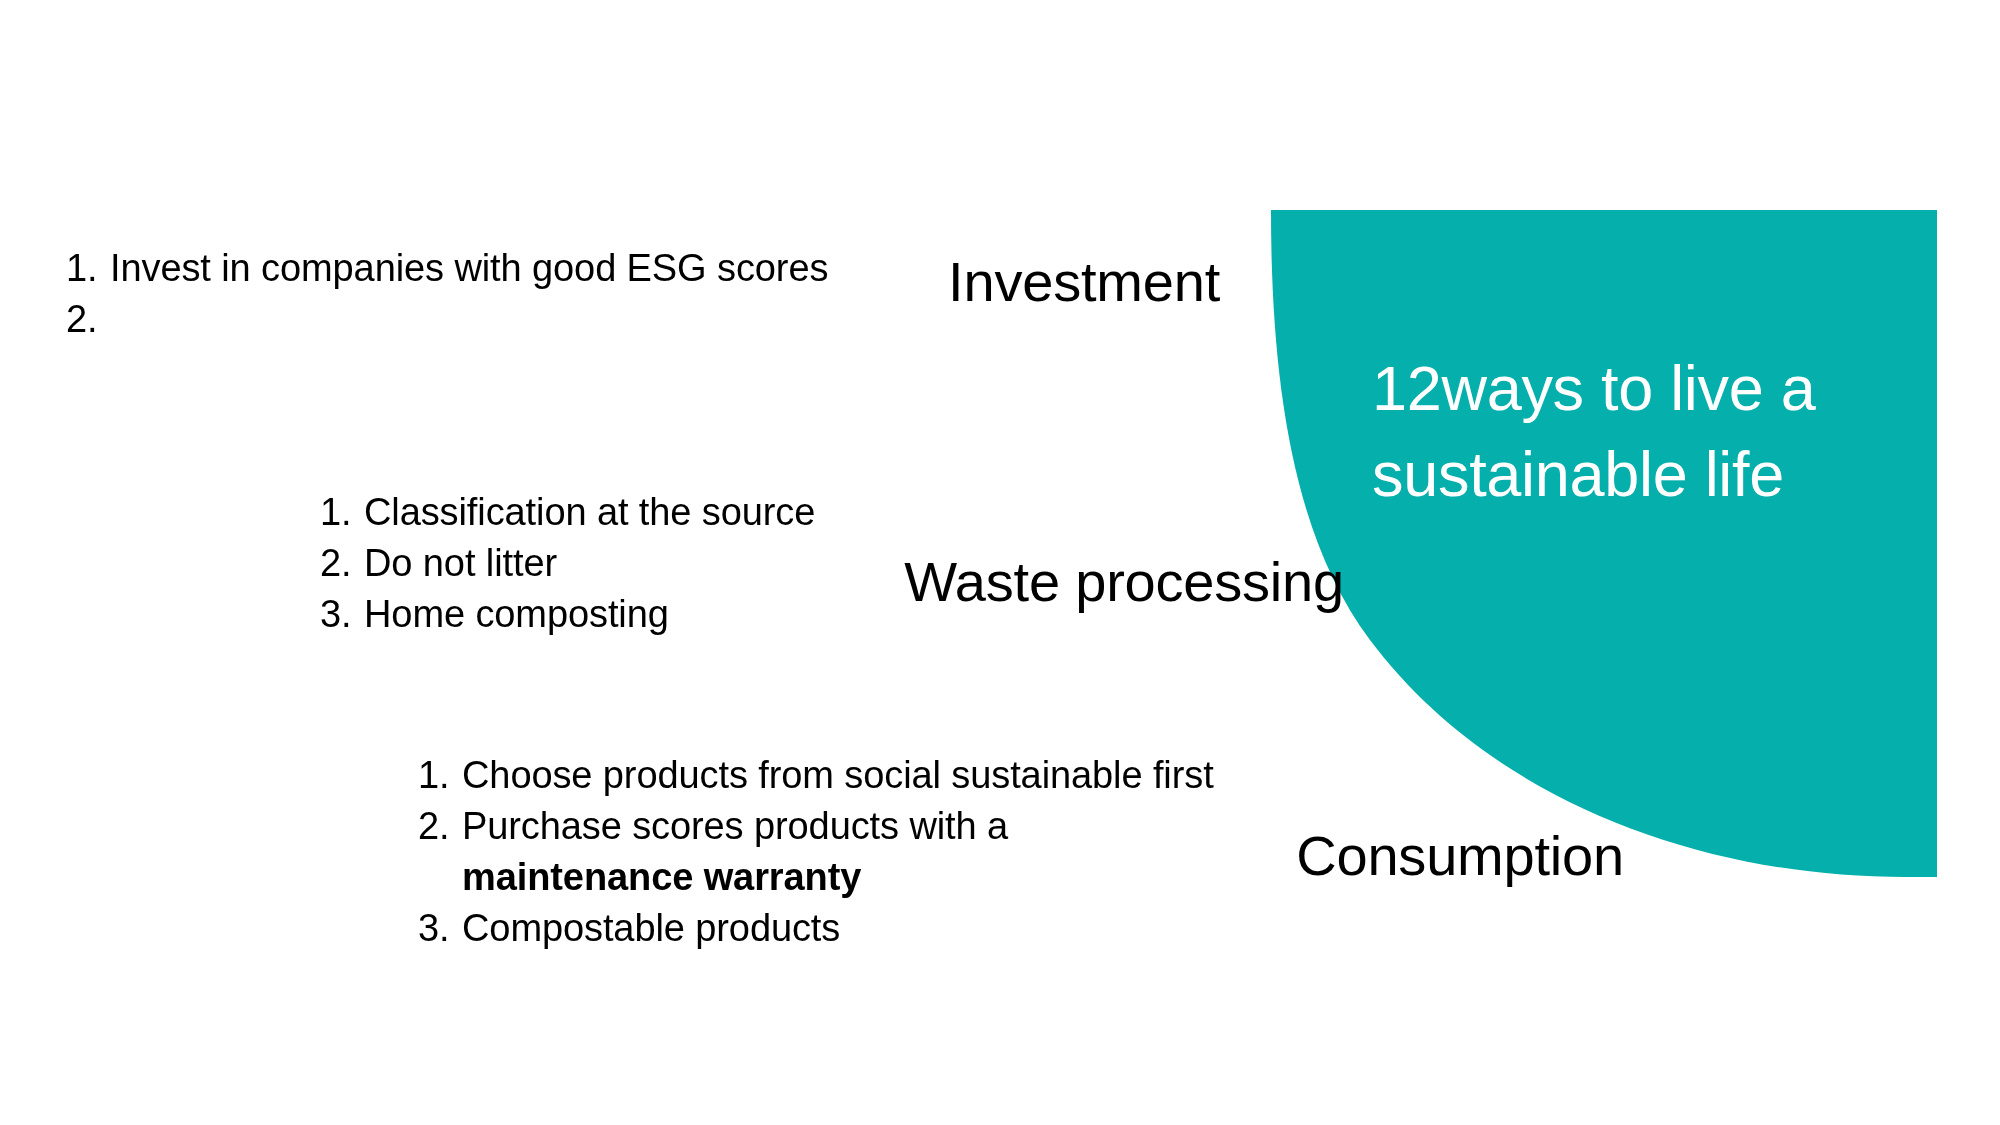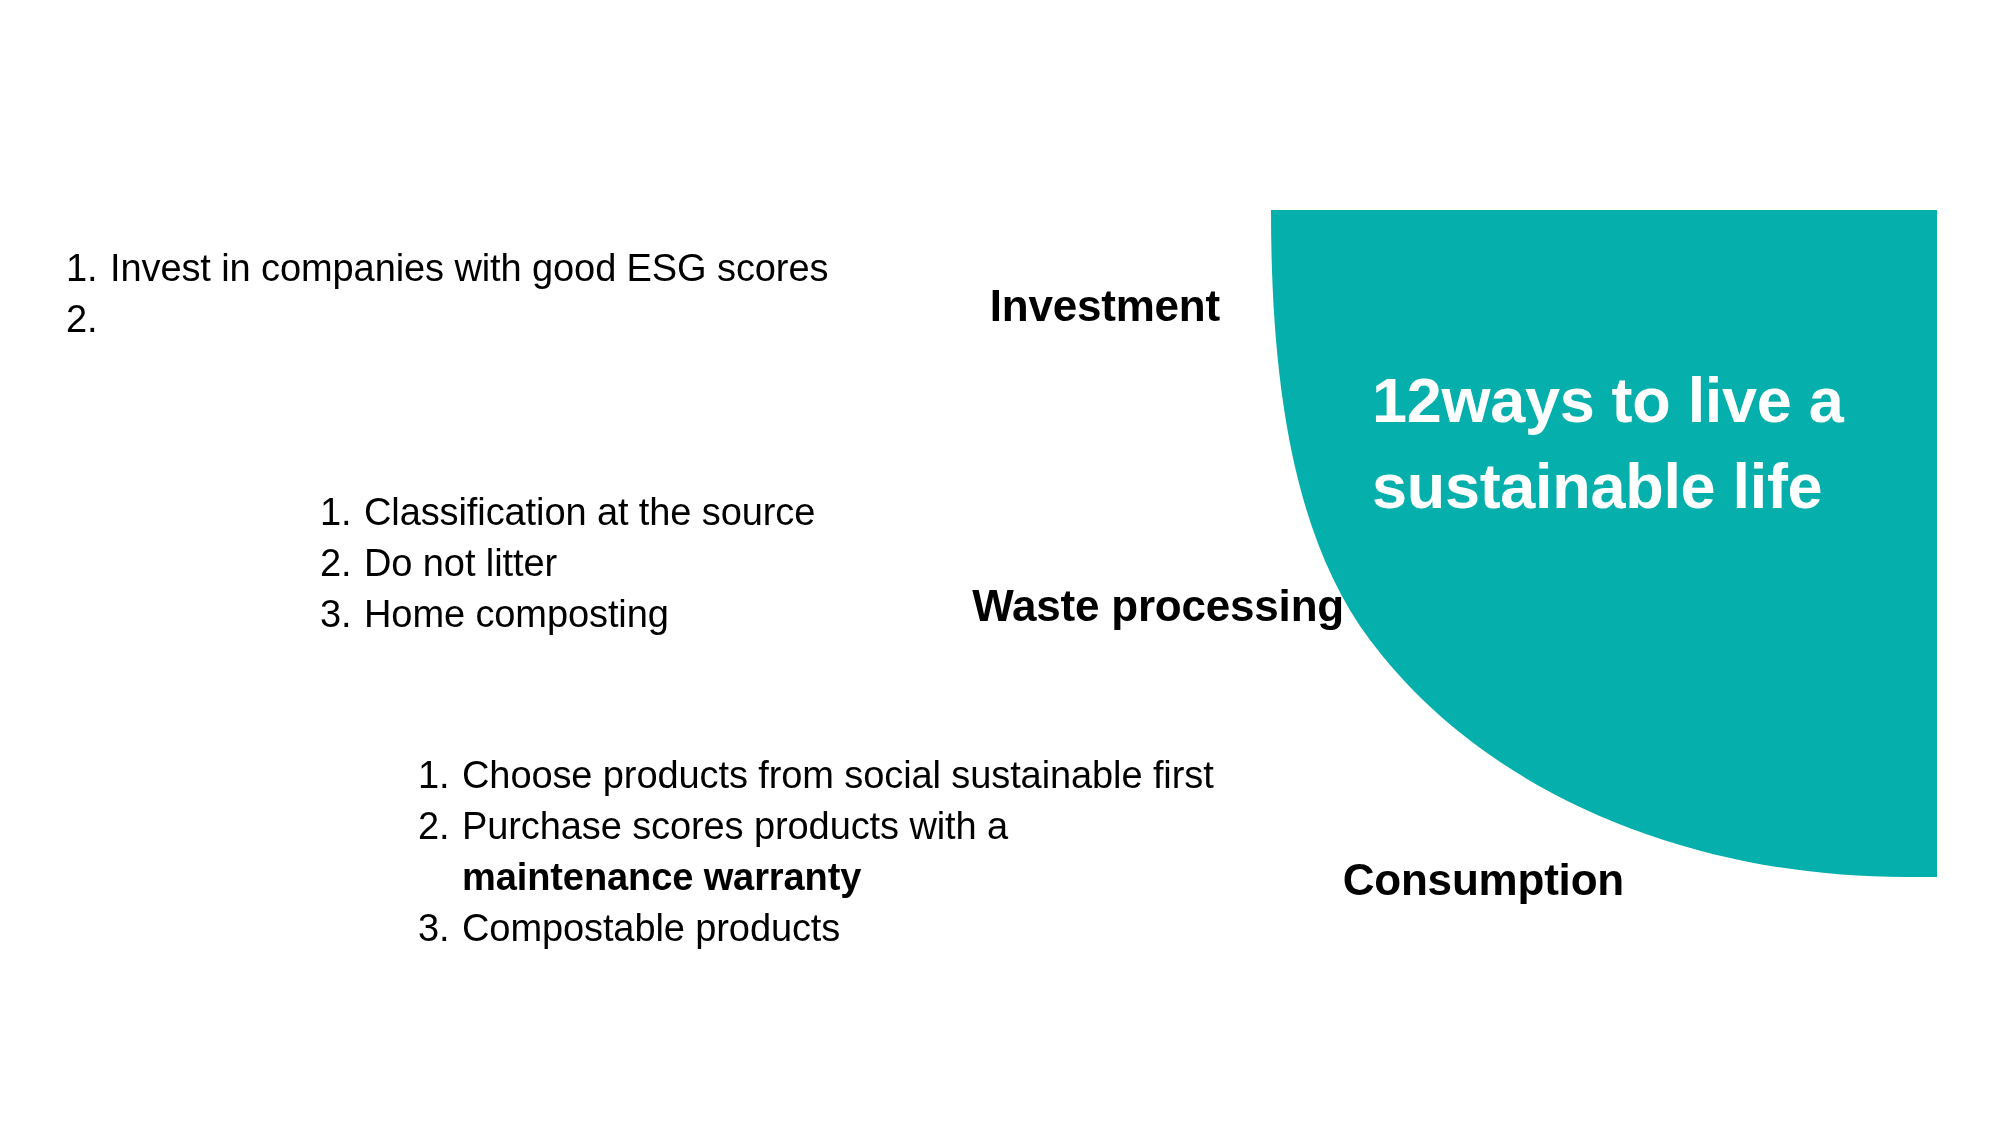--- a/index.html
+++ b/index.html
@@ -29,37 +29,35 @@
   }
 
   
   #hero-title {
     position: absolute;
     left: 1372px;
     top: 345px;
     width: 560px;
     color: #ffffff;
     font-size: 63px;
-    font-weight: 700;
+    font-weight: 400;
     line-height: 1.37;
     letter-spacing: -0.3px;
     white-space: pre-line;
-    margin-top: 12px;
   }
 
   
   .category-label {
     position: absolute;
-    font-weight: 700;
-    font-size: 44px;
+    font-weight: 400;
+    font-size: 56px;
     color: #000000;
     letter-spacing: -0.2px;
     white-space: nowrap;
     text-align: right;
-    margin-top: 32px;
   }
   #label-investment {
     left: 640px;
     top: 249px;
     width: 580px;
   }
   #label-waste {
     left: 644px;
     top: 549px;
     width: 700px;

